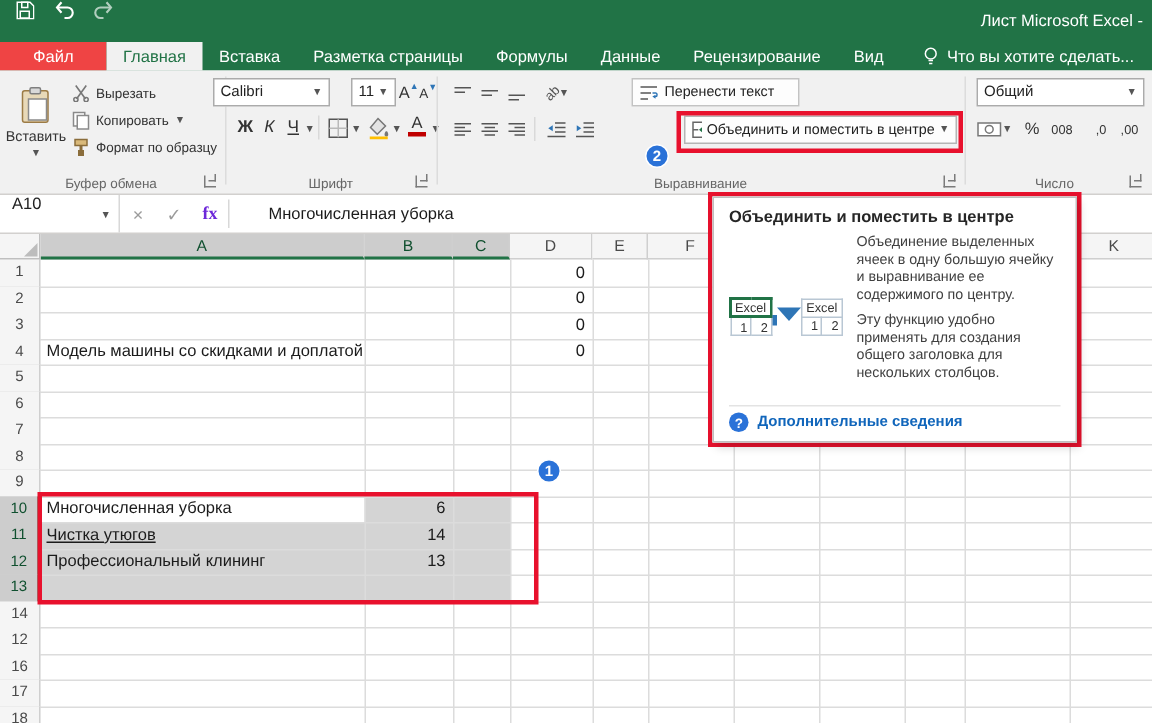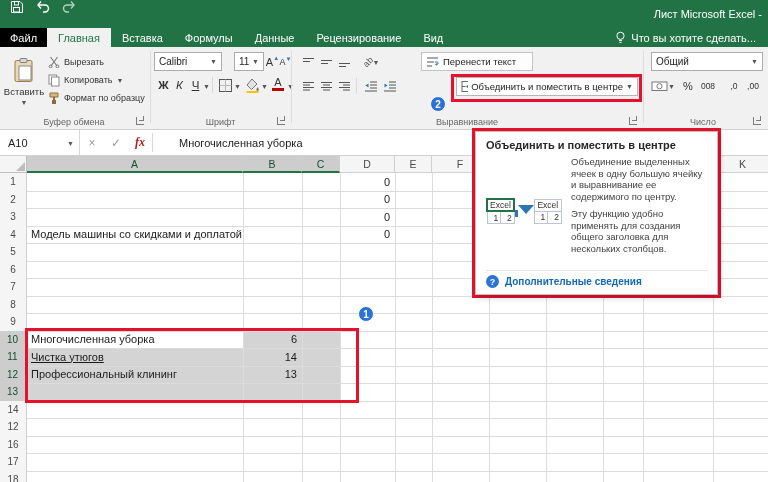--- a/index.html
+++ b/index.html
@@ -7,45 +7,45 @@
 #stage{position:relative;width:768px;height:482px;background:#fff;overflow:hidden}
 .abs{position:absolute}
 
 .titlebar{position:absolute;left:0;top:0;width:768px;height:28px;background:#217346;display:flex;align-items:flex-start}
 .qat{display:flex;align-items:center;gap:12px;margin-left:10px}
 .qbtn{display:flex;align-items:center;justify-content:center}
 .title-text{position:absolute;right:6px;top:8px;color:#fff;font-size:11px;white-space:nowrap}
 
 .tabrow{position:absolute;left:0;top:28px;width:768px;height:19px;background:#217346;display:flex;align-items:stretch;color:#fff;font-size:11px}
 .tab{display:flex;align-items:center;padding:0 11px;white-space:nowrap;cursor:default}
-.tab.file{background:#000000;padding:0 10px}
+.tab.file{background:#ef4444;padding:0 22px}
 .tab.active{background:#f1f1f1;color:#217346}
 .tellme{margin-left:auto;display:flex;align-items:center;gap:5px;padding-right:12px;white-space:nowrap}
 
 .ribbon{position:absolute;left:0;top:47px;width:768px;height:83px;background:#f1f1f1;border-bottom:1px solid #d2d0ce}
 .vdiv{position:absolute;top:4px;height:72px;width:1px;background:#dcdcdc}
 .vsep{position:absolute;width:1px;height:16px;background:#d9d9d9}
 .glabel{position:absolute;bottom:2px;font-size:9px;color:#666;text-align:center;white-space:nowrap}
 .launcher{position:absolute;bottom:4px;width:8px;height:8px;border-left:1px solid #7b7b7b;border-bottom:1px solid #7b7b7b}
 .launcher:after{content:"";position:absolute;left:2px;top:-1px;width:4px;height:4px;border-right:1px solid #7b7b7b;border-bottom:1px solid #7b7b7b}
 .bigbtn{position:absolute;display:flex;flex-direction:column;align-items:center;justify-content:center;gap:2px;font-size:9.5px;color:#333}
 .smallbtn{position:absolute;display:flex;align-items:center;gap:4px;font-size:9px;color:#333;height:16px;white-space:nowrap}
 .icobtn{position:absolute;width:18px;height:18px;display:flex;align-items:center;justify-content:center}
 .combo{position:absolute;height:19px;background:#fff;border:1px solid #ababab;display:flex;align-items:center;padding:0 4px;font-size:10px;color:#222;white-space:nowrap}
 .combo .dd{margin-left:auto}
 .dd{font-size:7px;color:#555;line-height:1}
 .letterbtn{position:absolute;width:15px;height:18px;display:flex;align-items:center;justify-content:center;font-size:11.5px;color:#333}
 .colorbar{display:block;width:12px;height:3px}
 .orient{display:inline-block;transform:rotate(-45deg);font-size:9px;color:#555}
 
 .formulabar{position:absolute;left:0;top:130px;width:768px;height:26px;background:#fff;border-bottom:1px solid #d2d0ce;display:flex;align-items:stretch}
-.namebox{width:80px;position:relative;border-right:1px solid #d8d8d8;display:flex;align-items:center;padding-left:8px;font-size:11px;color:#222}
+.namebox{width:80px;position:relative;border-right:1px solid #d8d8d8;display:flex;padding-left:8px;font-size:11px;color:#222}
 .namebox .dd{position:absolute;right:5px;top:10px}
 .fbtn{width:24px;display:flex;align-items:center;justify-content:center;color:#9b9b9b;font-size:12px}
-.fbtn.fx{font-family:"Liberation Serif",serif;font-style:italic;font-weight:bold;color:#b91c1c;font-size:12px}
+.fbtn.fx{font-family:"Liberation Serif",serif;font-weight:bold;color:#6d28d9;font-size:12px}
 .fdivider{width:1px;background:#d8d8d8;margin:3px 0}
 .fvalue{flex:1;display:flex;align-items:center;padding-left:26px;font-size:11px;color:#1b1b1b;white-space:nowrap}
 
 #grid{position:absolute;left:0;top:156px;width:768px;height:326px;background:#fff;overflow:hidden}
 #grid>div{position:absolute}
 .selbg{background:#d4d4d4}
 .activecell{background:#fff}
 .gl-v{top:17px;height:315px;width:1px;background:#dcdcdc}
 .gl-h{left:27px;width:741px;height:1px;background:#dcdcdc}
 .colh{top:0;height:17px;background:#f5f5f5;border-right:1px solid #cfcfcf;border-bottom:1px solid #cfcfcf;display:flex;align-items:center;justify-content:center;font-size:10.5px;color:#4a4a4a}
@@ -104,20 +104,21 @@
           </svg>
       </span>
     </div>
     <div class="title-text">Лист Microsoft Excel -</div>
   </div>
 
   <div class="tabrow">
     <div class="tab file">Файл</div>
     <div class="tab active">Главная</div>
     <div class="tab">Вставка</div>
+    <div class="tab">Разметка страницы</div>
     <div class="tab">Формулы</div>
     <div class="tab">Данные</div>
     <div class="tab">Рецензирование</div>
     <div class="tab">Вид</div>
     <div class="tellme">
       <svg width="11" height="13">
           <circle cx="5.5" cy="4.8" r="3.6" fill="none" stroke="#fff"></circle>
           <path d="M4 9.4h3M4.4 11.3h2.2" stroke="#fff"></path>
         </svg>
       <span>Что вы хотите сделать...</span>
@@ -155,21 +156,21 @@
       <svg width="12" height="13">
           <path d="M2 1h8v4H2z" fill="#d9b97a" stroke="#8a6d3b"></path>
           <path d="M5 5h2v3h1v4H4V8h1z" fill="#8a6d3b"></path>
         </svg>
       <span>Формат по образцу</span>
     </div>
     <div class="glabel" style="left:0;width:148px">Буфер обмена</div>
     <div class="launcher" style="left:136px"></div>
     <div class="vdiv" style="left:150px"></div>
 
-    <div class="combo" style="left:154px;top:5px;width:68px">
+    <div class="combo" style="left:142px;top:5px;width:78px">
       <span>Calibri</span>
       <span class="dd">▼</span>
     </div>
     <div class="combo" style="left:234px;top:5px;width:30px">
       <span>11</span>
       <span class="dd">▼</span>
     </div>
     <div class="icobtn" style="left:266px;top:6px;width:13px">
         <span style="font-size:11px;color:#333">А</span>
         <span style="font-size:6px;color:#2e75b6;margin-top:-8px">▲</span>

